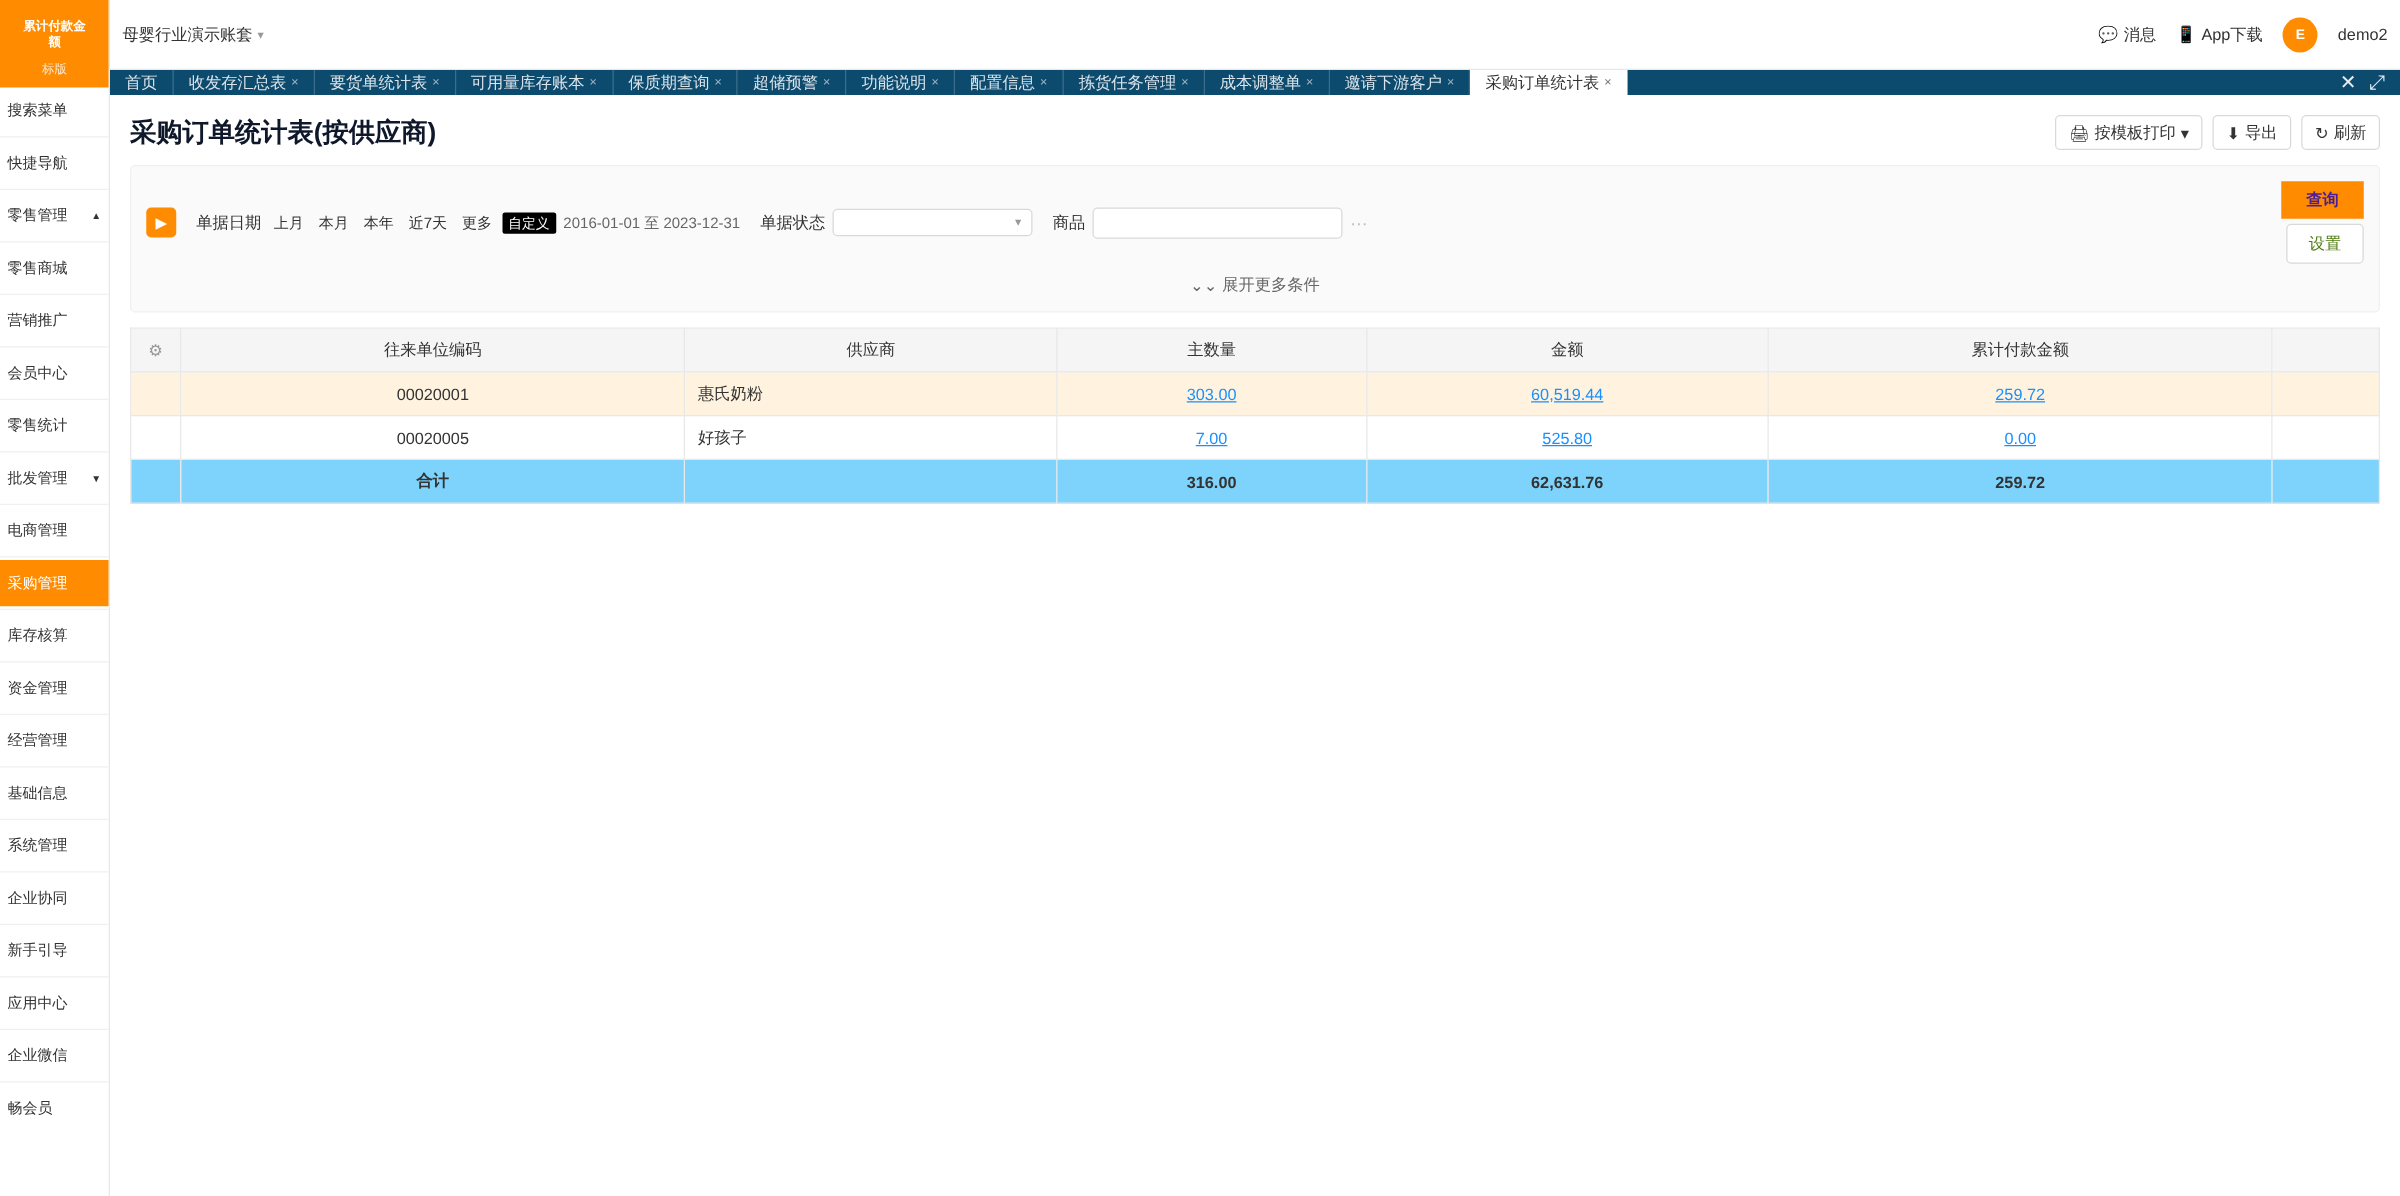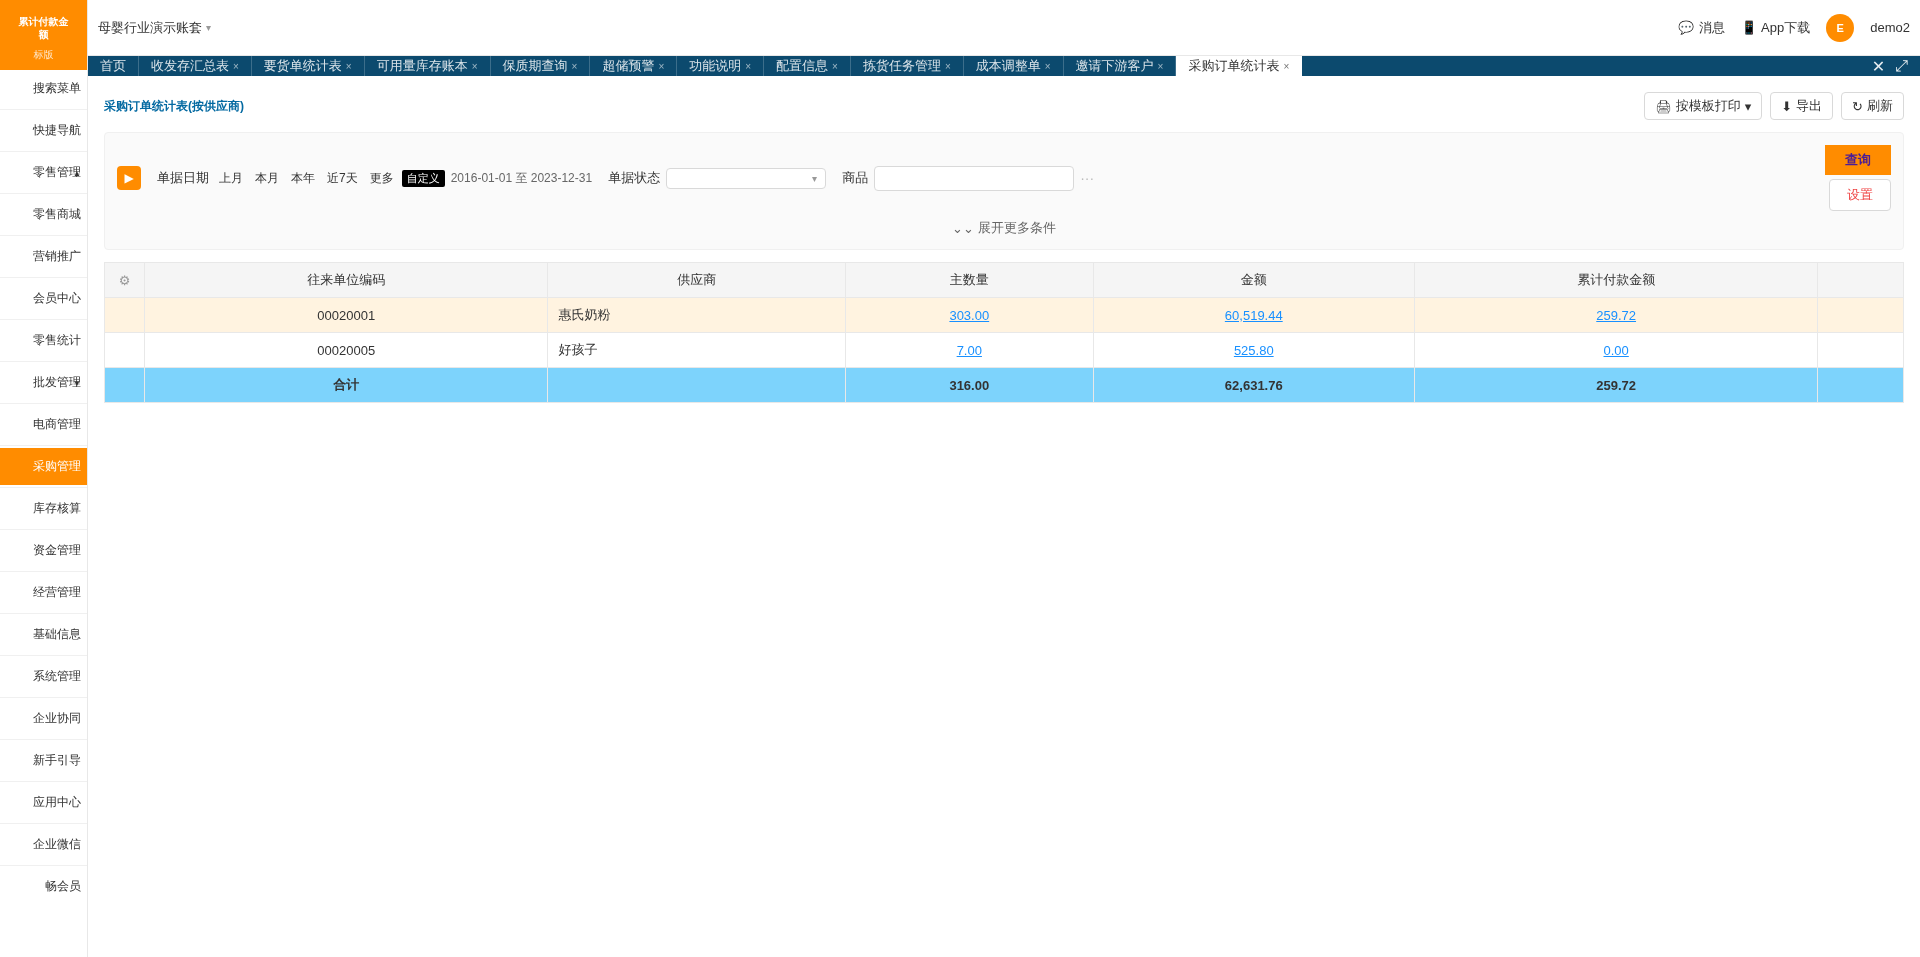--- a/index.html
+++ b/index.html
@@ -3,21 +3,21 @@
   <meta charset="utf-8">
   <style>
     * { box-sizing: border-box; margin: 0; padding: 0; }
     body { font-family: "Microsoft YaHei", "PingFang SC", sans-serif; font-size: 13px; background: #f5f5f5; display: flex; height: 957px; overflow: hidden; }
 
     
     .sidebar { width: 88px; background: #fff; border-right: 1px solid #e8e8e8; display: flex; flex-direction: column; flex-shrink: 0; height: 100%; overflow-y: auto; }
     .sidebar-logo { background: #ff8c00; padding: 8px 6px; text-align: center; cursor: pointer; }
     .logo-placeholder { width: 56px; height: 40px; margin: 0 auto; display: flex; align-items: center; justify-content: center; }
     .logo-text { color: white; font-size: 10px; line-height: 1.3; text-align: center; font-weight: bold; }
-    .sidebar-item { padding: 10px 6px; text-align: right; font-size: 12px; color: #333; cursor: pointer; position: relative; }
+    .sidebar-item { padding: 10px 6px; text-align: left; font-size: 12px; color: #333; cursor: pointer; position: relative; }
     .sidebar-item.active { background: #ff8c00; color: #fff; }
     .sidebar-item.has-arrow::after { content: "▲"; font-size: 8px; position: absolute; right: 6px; top: 50%; transform: translateY(-50%); }
     .sidebar-item.has-arrow-down::after { content: "▼"; font-size: 8px; position: absolute; right: 6px; top: 50%; transform: translateY(-50%); }
     .sidebar-divider { height: 1px; background: #f0f0f0; margin: 2px 0; }
 
     
     .main-area { flex: 1; display: flex; flex-direction: column; overflow: hidden; }
 
     
     .topbar { background: #fff; border-bottom: 1px solid #e8e8e8; display: flex; align-items: center; padding: 0 10px; height: 56px; flex-shrink: 0; }
@@ -35,21 +35,21 @@
     .nav-tab.active { background: #fff; color: #333; }
     .nav-tab .close-icon { font-size: 10px; opacity: 0.7; }
     .nav-tabs-actions { margin-left: auto; display: flex; align-items: center; gap: 2px; padding: 0 8px; flex-shrink: 0; }
     .nav-tabs-action { color: rgba(255,255,255,0.9); cursor: pointer; font-size: 16px; padding: 0 4px; }
 
     
     .page-content { flex: 1; overflow-y: auto; background: #fff; padding: 16px; }
 
     
     .page-header { display: flex; align-items: center; justify-content: space-between; margin-bottom: 12px; }
-    .page-title { font-size: 12px; font-weight: bold; color: #0369a1; }
+    .page-title { font-size: 21px; font-weight: bold; color: #0f172a; }
     .page-header-actions { display: flex; align-items: center; gap: 8px; }
     .btn-print { display: flex; align-items: center; gap: 4px; border: 1px solid #d9d9d9; background: #fff; padding: 4px 10px; border-radius: 4px; cursor: pointer; font-size: 13px; color: #333; }
     .btn-export { display: flex; align-items: center; gap: 4px; border: 1px solid #d9d9d9; background: #fff; padding: 4px 10px; border-radius: 4px; cursor: pointer; font-size: 13px; color: #333; }
     .btn-refresh { display: flex; align-items: center; gap: 4px; border: 1px solid #d9d9d9; background: #fff; padding: 4px 10px; border-radius: 4px; cursor: pointer; font-size: 13px; color: #333; }
 
     
     .filter-area { background: #fafafa; border: 1px solid #f0f0f0; border-radius: 4px; padding: 12px; margin-bottom: 12px; }
     .filter-row { display: flex; align-items: center; gap: 16px; flex-wrap: wrap; }
     .filter-toggle { width: 24px; height: 24px; background: #ff8c00; color: white; border-radius: 4px; display: flex; align-items: center; justify-content: center; cursor: pointer; flex-shrink: 0; font-size: 12px; }
     .filter-group { display: flex; align-items: center; gap: 6px; }
@@ -58,21 +58,21 @@
     .filter-shortcut { font-size: 12px; color: #333; cursor: pointer; padding: 2px 4px; }
     .filter-date-range { font-size: 12px; color: #666; }
     .filter-custom-badge { background: #000000; color: white; font-size: 11px; padding: 1px 5px; border-radius: 2px; }
     .filter-select { display: flex; align-items: center; border: 1px solid #d9d9d9; border-radius: 4px; padding: 4px 8px; background: #fff; min-width: 160px; cursor: pointer; gap: 4px; }
     .filter-select-text { flex: 1; font-size: 13px; color: #999; }
     .filter-select-arrow { font-size: 10px; color: #999; }
     .filter-input { border: 1px solid #d9d9d9; border-radius: 4px; padding: 4px 8px; background: #fff; min-width: 160px; font-size: 13px; }
     .filter-more-btn { display: flex; align-items: center; gap: 4px; cursor: pointer; font-size: 13px; color: #666; }
     .filter-more-row { display: flex; justify-content: center; margin-top: 8px; }
     .btn-search { background: #ff8c00; color: #4c1d95; border: none; border-radius: 0; padding: 6px 20px; cursor: pointer; font-size: 13px; font-weight: bold; }
-    .btn-settings { background: #fff; color: #ef4444; border: 1px solid #d9d9d9; border-radius: 4px; padding: 6px 16px; cursor: pointer; font-size: 13px; margin-left: 4px; }
+    .btn-settings { background: #fff; color: #4d7c0f; border: 1px solid #d9d9d9; border-radius: 4px; padding: 6px 16px; cursor: pointer; font-size: 13px; margin-left: 4px; }
     .filter-actions { display: flex; flex-direction: column; gap: 4px; margin-left: auto; }
 
     
     .data-table { width: 100%; border-collapse: collapse; }
     .data-table th { background: #f5f5f5; border: 1px solid #e8e8e8; padding: 8px 10px; font-size: 13px; font-weight: normal; color: #333; text-align: center; }
     .data-table td { border: 1px solid #e8e8e8; padding: 8px 10px; font-size: 13px; color: #333; text-align: center; }
     .data-table td.text-left { text-align: left; }
     .data-table tr.row-highlight { background: #fff3e0; }
     .link-value { color: #1890ff; text-decoration: underline; cursor: pointer; }
     .settings-icon { color: #999; cursor: pointer; }

